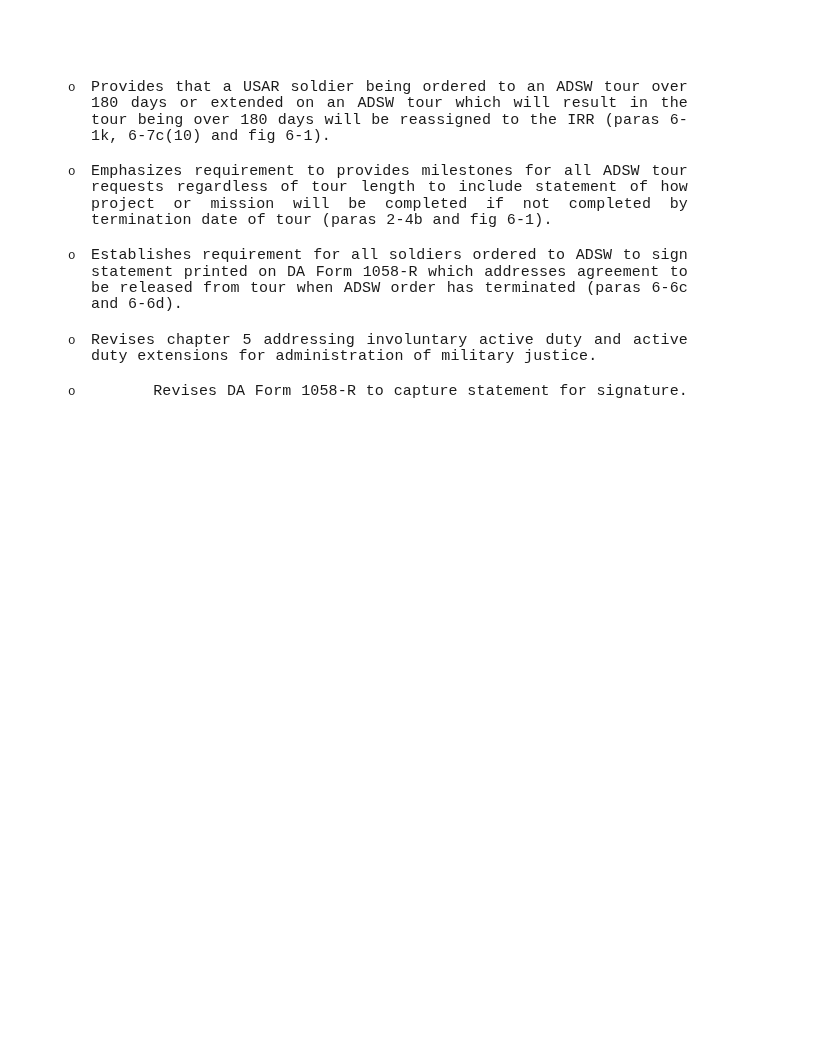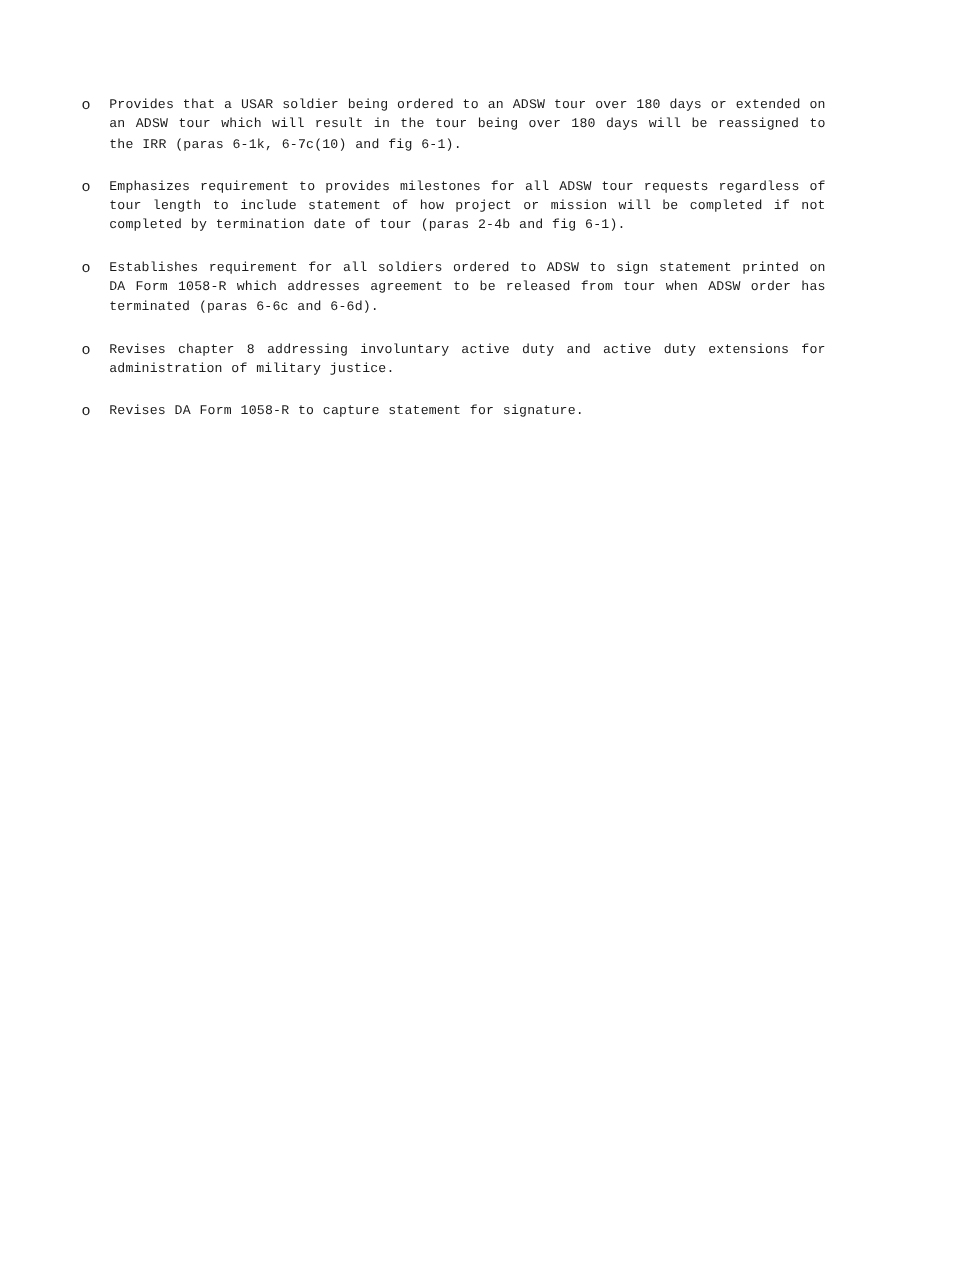--- a/index.html
+++ b/index.html
@@ -38,30 +38,30 @@
     width: 23px;
     flex: 0 0 23px;
     font-family: "Liberation Mono", "DejaVu Sans Mono", monospace;
     font-size: 12.5px;
     line-height: 16.3px;
     color: #1a1a1a;
   }
   .bullet-text {
     flex: 1 1 auto;
     font-family: "Liberation Mono", "DejaVu Sans Mono", monospace;
-    font-size: 11px;
+    font-size: 15px;
     line-height: 16.3px;
     color: #1a1a1a;
     text-align: justify;
     letter-spacing: 0.15px;
     white-space: pre-wrap;
     word-spacing: 0.5px;
   }
   .bullet-text.no-justify {
-    text-align: left;
+    text-align: right;
   }
 </style>
 </head>
 <body>
 
 <div class="page">
   <div class="content">
 
     <div class="bullet-item">
       <span class="bullet-marker">o</span>
@@ -73,21 +73,21 @@
       <span class="bullet-text">Emphasizes requirement to provides milestones for all ADSW tour requests regardless of tour length to include statement of how project or mission will be completed if not completed by termination date of tour (paras 2-4b and fig 6-1).</span>
     </div>
 
     <div class="bullet-item">
       <span class="bullet-marker">o</span>
       <span class="bullet-text">Establishes requirement for all soldiers ordered to ADSW to sign statement printed on DA Form 1058-R which addresses agreement to be released from tour when ADSW order has terminated (paras 6-6c and 6-6d).</span>
     </div>
 
     <div class="bullet-item">
       <span class="bullet-marker">o</span>
-      <span class="bullet-text">Revises chapter 8 addressing involuntary active duty and active duty extensions for administration of military justice.</span>
+      <span class="bullet-text">Revises chapter 5 addressing involuntary active duty and active duty extensions for administration of military justice.</span>
     </div>
 
     <div class="bullet-item">
       <span class="bullet-marker">o</span>
       <span class="bullet-text no-justify">Revises DA Form 1058-R to capture statement for signature.</span>
     </div>
 
   </div>
 </div>
 

